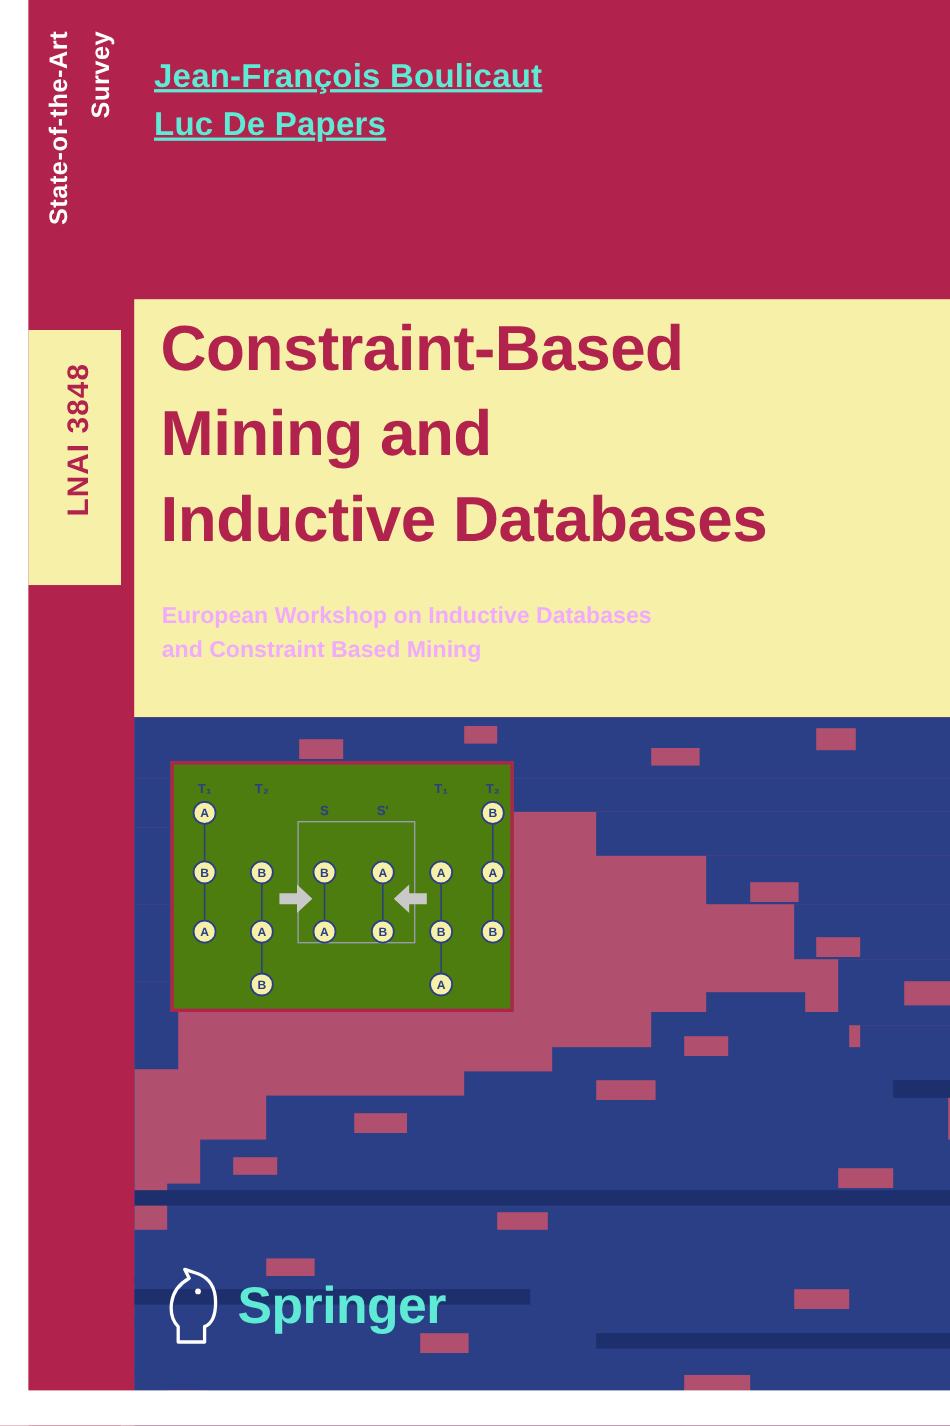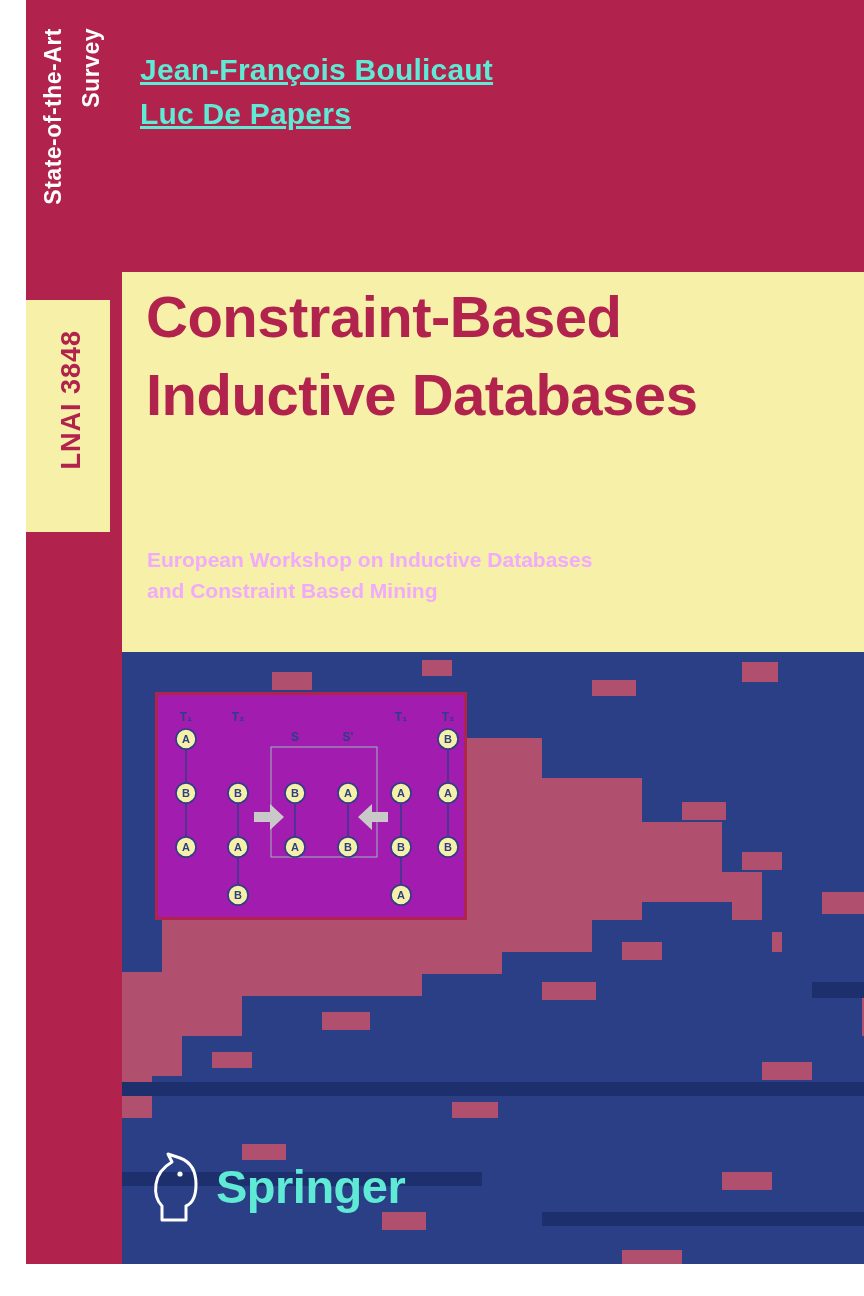--- a/index.html
+++ b/index.html
@@ -141,21 +141,21 @@
     height: 644px;
   }
 
   
   .figure-box {
     position: absolute;
     left: 155px;
     top: 692px;
     width: 312px;
     height: 228px;
-    background: #a21caf;
+    background: #4d7c0f;
     border: 3px solid #b1224d;
     box-sizing: border-box;
   }
   .fig-svg { display: block; }
 
   
   .springer {
     position: absolute;
     left: 146px;
     top: 1150px;
@@ -203,20 +203,21 @@
 
   <div class="editors">
     <div class="editor-line">Jean-François Boulicaut</div>
     <div class="editor-line">Luc De Papers</div>
   </div>
 
   <div class="title-panel"></div>
 
   <div class="main-title">
     <div class="title-line">Constraint-Based</div>
+    <div class="title-line">Mining and</div>
     <div class="title-line">Inductive Databases</div>
   </div>
 
   <div class="subtitle">
     <div class="subtitle-line">European Workshop on Inductive Databases</div>
     <div class="subtitle-line">and Constraint Based Mining</div>
   </div>
 
   <div class="art-region">
     <svg class="art-canvas" viewBox="0 0 742 644" preserveAspectRatio="none">

